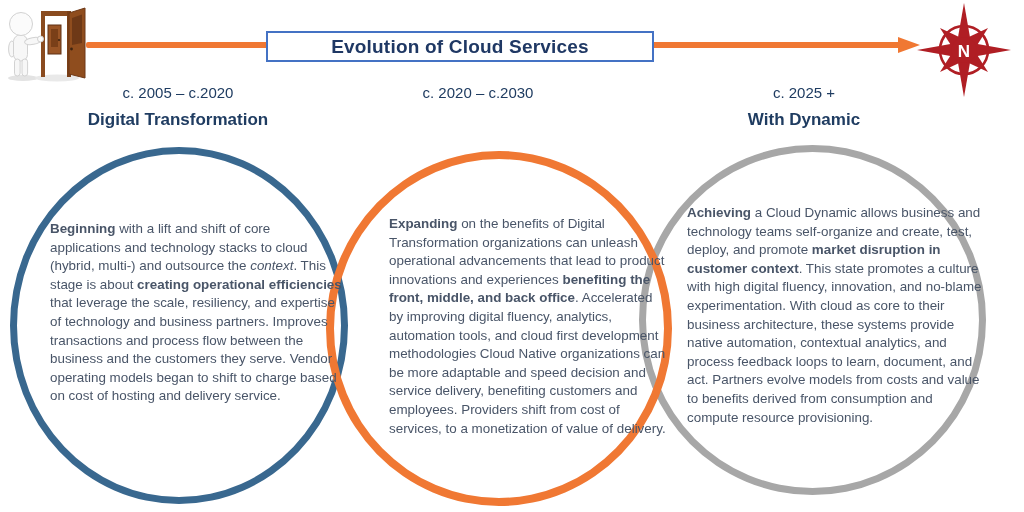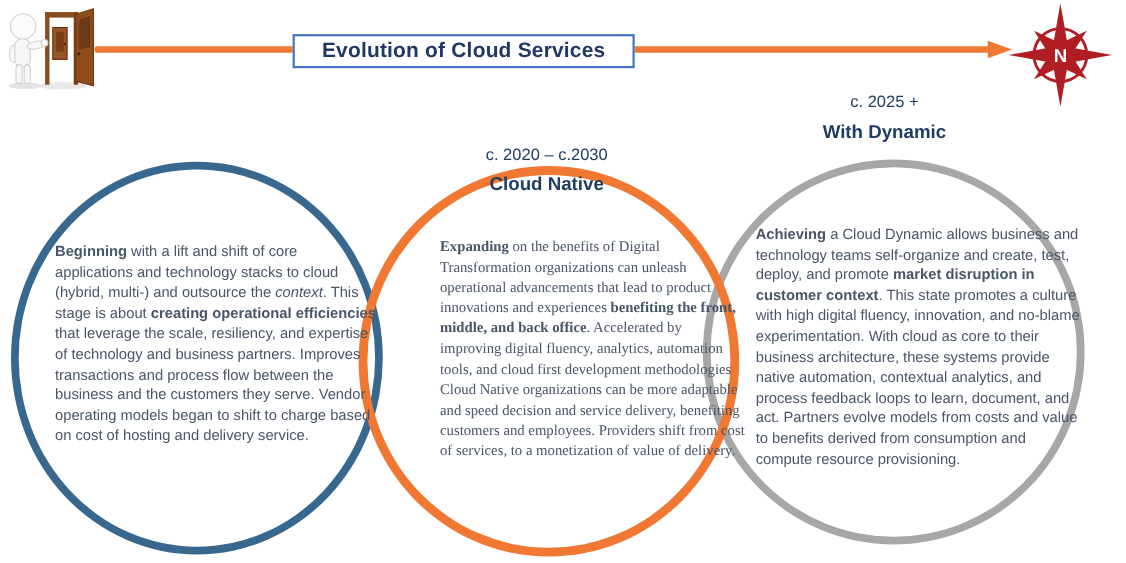--- a/index.html
+++ b/index.html
@@ -6,21 +6,21 @@
   .canvas{
     position:relative;width:1024px;height:512px;background:#ffffff;overflow:hidden;
     font-family:"Liberation Sans", sans-serif;
   }
   
   .start-icon{position:absolute;left:5px;top:5px;}
   .arrow-line{position:absolute;left:86px;top:42px;width:814px;height:6px;background:#F07833;border-radius:2px;z-index:1;}
   .arrow-head{position:absolute;left:898px;top:37px;width:0;height:0;z-index:1;
     border-top:8px solid transparent;border-bottom:8px solid transparent;border-left:22px solid #F07833;}
   .title-box{
-    position:absolute;left:266px;top:31px;width:311px;height:31px;z-index:5;
+    position:absolute;left:266px;top:31px;width:388px;height:31px;z-index:5;
     background:#ffffff;border:2px solid #4472C4;box-sizing:border-box;
     display:flex;align-items:center;justify-content:center;
   }
   .title-box span{font-size:19px;font-weight:700;color:#1F3864;letter-spacing:.2px;}
   .compass{position:absolute;left:912px;top:2px;z-index:2;}
 
   
   .phase-header{position:absolute;width:300px;text-align:center;color:#1F3C61;z-index:4;}
   .phase-era{font-size:15px;font-weight:500;margin-bottom:9px;}
   .phase-title{font-size:17px;font-weight:700;}
@@ -30,21 +30,21 @@
   .ring-1{left:10px;top:147px;width:338px;height:357px;border:7px solid #39688F;z-index:1;}
   .ring-2{left:326px;top:151px;width:346px;height:355px;border:8px solid #F07833;z-index:3;}
   .ring-3{left:639px;top:145px;width:347px;height:350px;border:7px solid #A7A7A7;z-index:2;}
 
   
   .ring-text{
     position:absolute;z-index:4;color:#495568;font-size:13.4px;line-height:18.6px;
     text-align:left;
   }
   .ring-text-1{left:50px;top:220px;width:292px;}
-  .ring-text-2{left:400px;top:215px;width:278px;font-family:Liberation Serif, serif;}
+  .ring-text-2{left:389px;top:215px;width:278px;}
   .ring-text-3{left:687px;top:204px;width:298px;}
 </style>
 </head>
 <body>
 
 <div class="canvas">
 
   <svg class="start-icon" width="92" height="80" viewBox="0 0 92 80">
     <ellipse cx="18" cy="73" rx="15" ry="3" fill="#e3e3e3"></ellipse>
     <ellipse cx="52" cy="73" rx="22" ry="3.4" fill="#e9e9e9"></ellipse>
@@ -86,23 +86,26 @@
       <path d="M26,70 L37.3,52.3 L50,48 L45.7,60.7 Z"></path>
       <path d="M50,1 L57,41 L50,48 L43,41 Z"></path>
       <path d="M50,95 L57,55 L50,48 L43,55 Z"></path>
       <path d="M97,48 L58,55 L50,48 L58,41 Z"></path>
       <path d="M3,48 L42,41 L50,48 L42,55 Z"></path>
       <circle cx="50" cy="48" r="12.5"></circle>
     </g>
     <text x="50" y="54.5" text-anchor="middle" font-size="17" font-weight="700" fill="#ffffff">N</text>
   </svg>
 
-  <div class="phase-header" style="left:347px;top:84px;margin-top:48px;">
+  <div class="phase-header" style="left:28px;top:84px;">
+    <div class="phase-era">c. 2005 – c.2020</div>
+    <div class="phase-title">Digital Transformation</div>
+  </div>
+  <div class="phase-header" style="left:328px;top:84px;">
     <div class="phase-era">c. 2020 – c.2030</div>
-    <div class="phase-title">Cloud Native</div>
   </div>
   <div class="phase-header" style="left:654px;top:84px;">
     <div class="phase-era">c. 2025 +</div>
     <div class="phase-title">With Dynamic</div>
   </div>
 
   <div class="ring ring-1" style="border-color: rgb(57, 104, 143);"></div>
   <div class="ring ring-2" style="border-color: rgb(240, 120, 51);"></div>
   <div class="ring ring-3" style="border-color: rgb(167, 167, 167);"></div>
 

